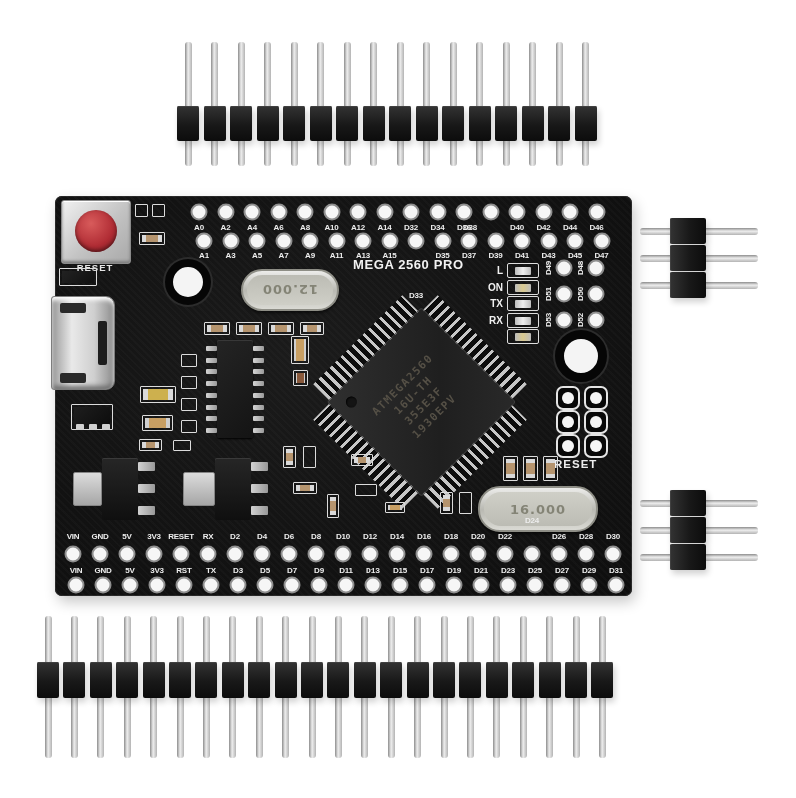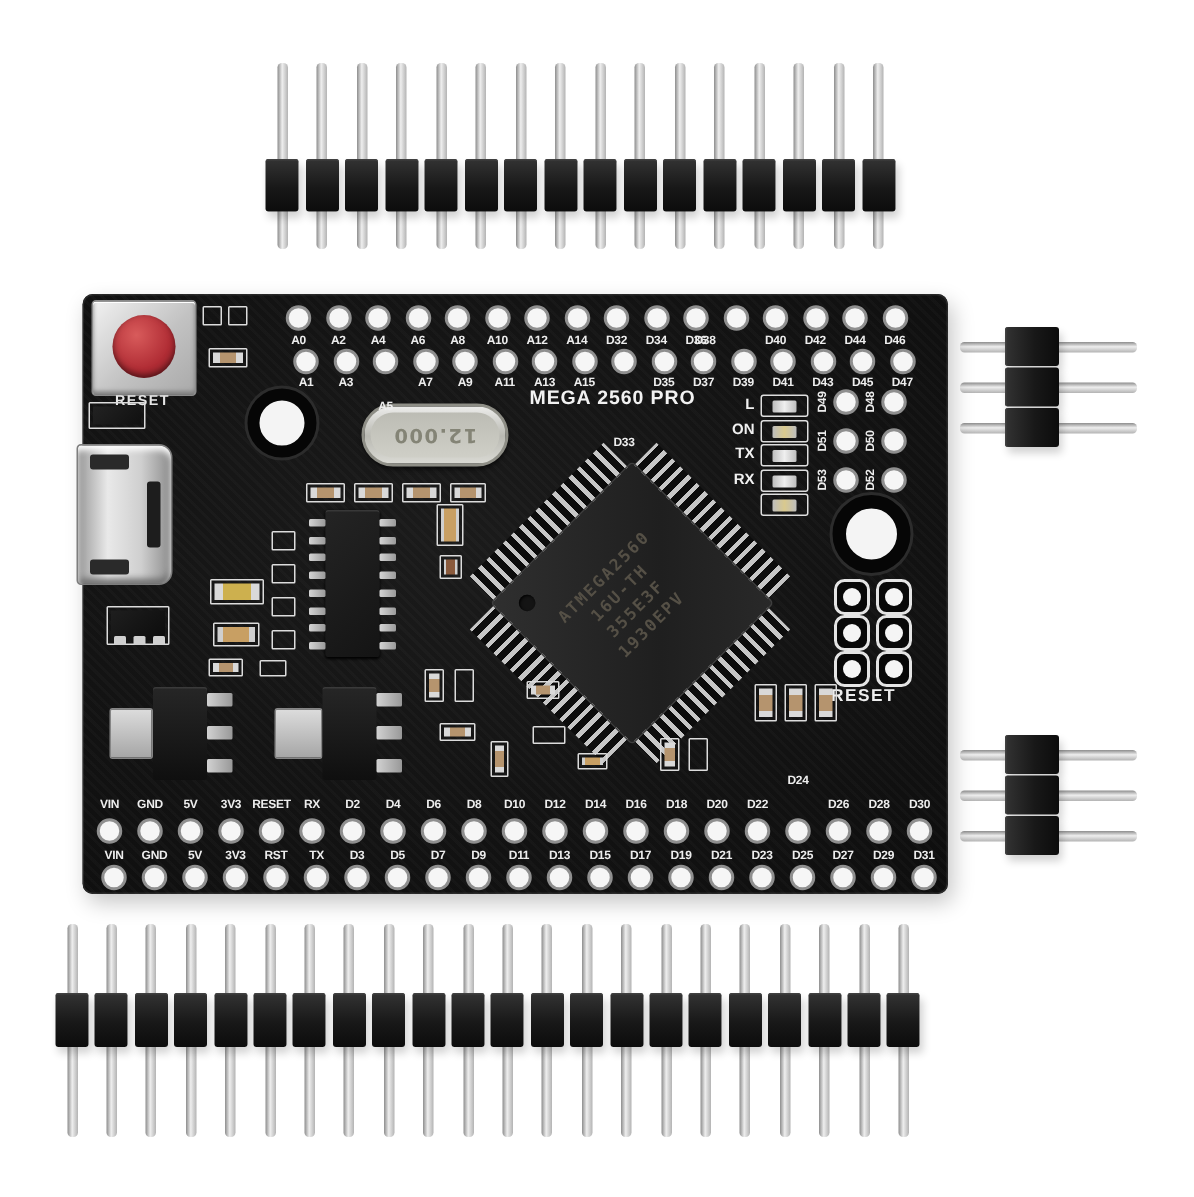--- a/index.html
+++ b/index.html
@@ -271,20 +271,23 @@
       <div class="abs usb-crimp" style="top:6px;"></div>
       <div class="abs usb-crimp" style="bottom:6px;"></div>
     </div>
 
     <div class="abs bighole h1" style="left:133px;top:86px;"></div>
     <div class="abs bighole h2" style="left:526px;top:160px;"></div>
 
     <div class="abs xtal" style="left:186px;top:73px;width:98px;height:42px;">
       <div class="xtal-inner flip">12.000</div>
     </div>
+    <div class="abs xtal" style="left:423px;top:290px;width:120px;height:46px;">
+      <div class="xtal-inner">16.000</div>
+    </div>
 
     <div class="abs board-title" style="left:298px;top:61px;">MEGA 2560 PRO</div>
 
     <div class="abs mcu">
       <div class="mcu-strip strip-h" style="left:27px;top:2px;width:126px;height:24px;"></div>
       <div class="mcu-strip strip-h" style="left:27px;top:154px;width:126px;height:24px;"></div>
       <div class="mcu-strip strip-v" style="left:2px;top:27px;width:24px;height:126px;"></div>
       <div class="mcu-strip strip-v" style="left:154px;top:27px;width:24px;height:126px;"></div>
       <div class="mcu-body"></div>
       <div class="mcu-dot"></div>
@@ -333,21 +336,21 @@
       <div class="abs pin-label" style="left: 144px; top: 31px;">A0</div>
       <div class="abs hole" style="left: 149px; top: 45px;"></div>
       <div class="abs pin-label" style="left: 149px; top: 59px;">A1</div>
       <div class="abs hole" style="left: 170.5px; top: 16px;"></div>
       <div class="abs pin-label" style="left: 170.5px; top: 31px;">A2</div>
       <div class="abs hole" style="left: 175.5px; top: 45px;"></div>
       <div class="abs pin-label" style="left: 175.5px; top: 59px;">A3</div>
       <div class="abs hole" style="left: 197px; top: 16px;"></div>
       <div class="abs pin-label" style="left: 197px; top: 31px;">A4</div>
       <div class="abs hole" style="left: 202px; top: 45px;"></div>
-      <div class="abs pin-label" style="left: 202px; top: 59px; margin-top: 16px;">A5</div>
+      <div class="abs pin-label" style="left: 202px; top: 59px;">A5</div>
       <div class="abs hole" style="left: 223.5px; top: 16px;"></div>
       <div class="abs pin-label" style="left: 223.5px; top: 31px;">A6</div>
       <div class="abs hole" style="left: 228.5px; top: 45px;"></div>
       <div class="abs pin-label" style="left: 228.5px; top: 59px;">A7</div>
       <div class="abs hole" style="left: 250px; top: 16px;"></div>
       <div class="abs pin-label" style="left: 250px; top: 31px;">A8</div>
       <div class="abs hole" style="left: 255px; top: 45px;"></div>
       <div class="abs pin-label" style="left: 255px; top: 59px;">A9</div>
       <div class="abs hole" style="left: 276.5px; top: 16px;"></div>
       <div class="abs pin-label" style="left: 276.5px; top: 31px;">A10</div>
@@ -444,21 +447,21 @@
       <div class="abs pin-label" style="left: 261px; top: 340px;">D8</div>
       <div class="abs hole" style="left: 261px; top: 358px;"></div>
       <div class="abs pin-label" style="left: 264px; top: 374px;">D9</div>
       <div class="abs hole" style="left: 264px; top: 389px;"></div>
       <div class="abs pin-label" style="left: 288px; top: 340px;">D10</div>
       <div class="abs hole" style="left: 288px; top: 358px;"></div>
       <div class="abs pin-label" style="left: 291px; top: 374px;">D11</div>
       <div class="abs hole" style="left: 291px; top: 389px;"></div>
       <div class="abs pin-label" style="left: 315px; top: 340px;">D12</div>
       <div class="abs hole" style="left: 315px; top: 358px;"></div>
-      <div class="abs pin-label" style="left: 318px; top: 374px;">D13</div>
+      <div class="abs pin-label" style="left: 318px; top: 374px; font-family: Liberation Mono, monospace;">D13</div>
       <div class="abs hole" style="left: 318px; top: 389px;"></div>
       <div class="abs pin-label" style="left: 342px; top: 340px;">D14</div>
       <div class="abs hole" style="left: 342px; top: 358px;"></div>
       <div class="abs pin-label" style="left: 345px; top: 374px;">D15</div>
       <div class="abs hole" style="left: 345px; top: 389px;"></div>
       <div class="abs pin-label" style="left: 369px; top: 340px;">D16</div>
       <div class="abs hole" style="left: 369px; top: 358px;"></div>
       <div class="abs pin-label" style="left: 372px; top: 374px;">D17</div>
       <div class="abs hole" style="left: 372px; top: 389px;"></div>
       <div class="abs pin-label" style="left: 396px; top: 340px;">D18</div>

